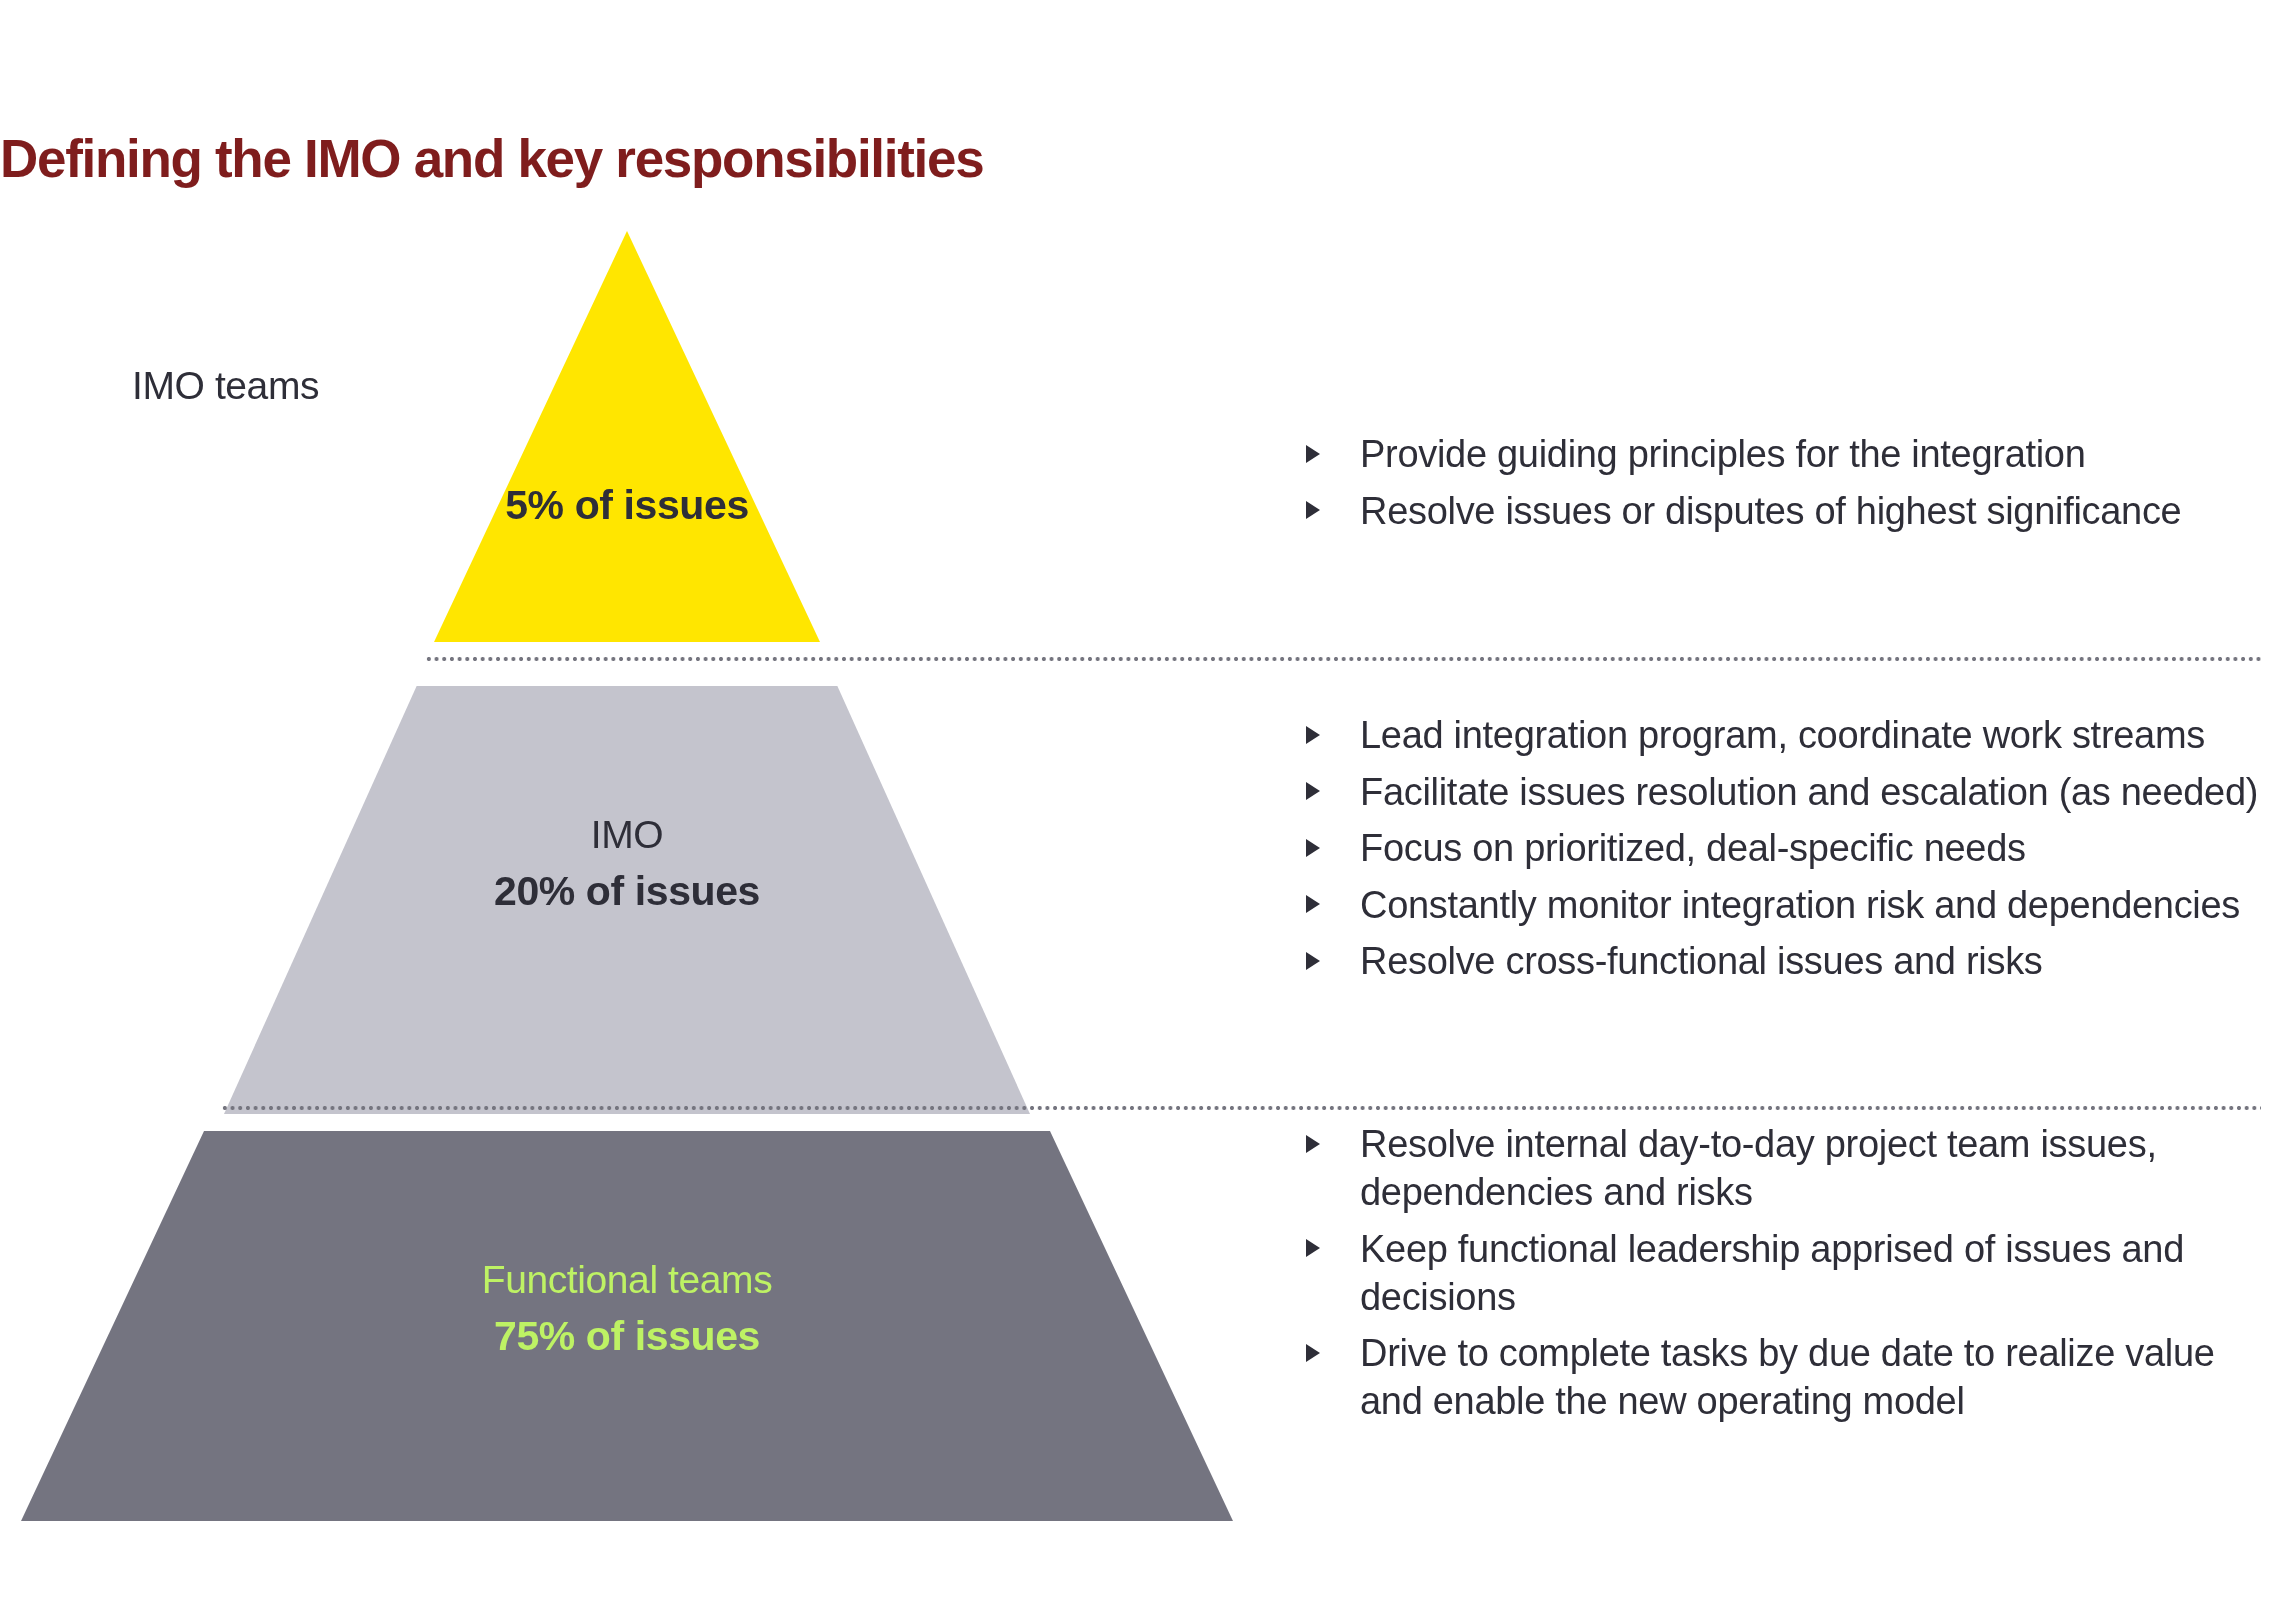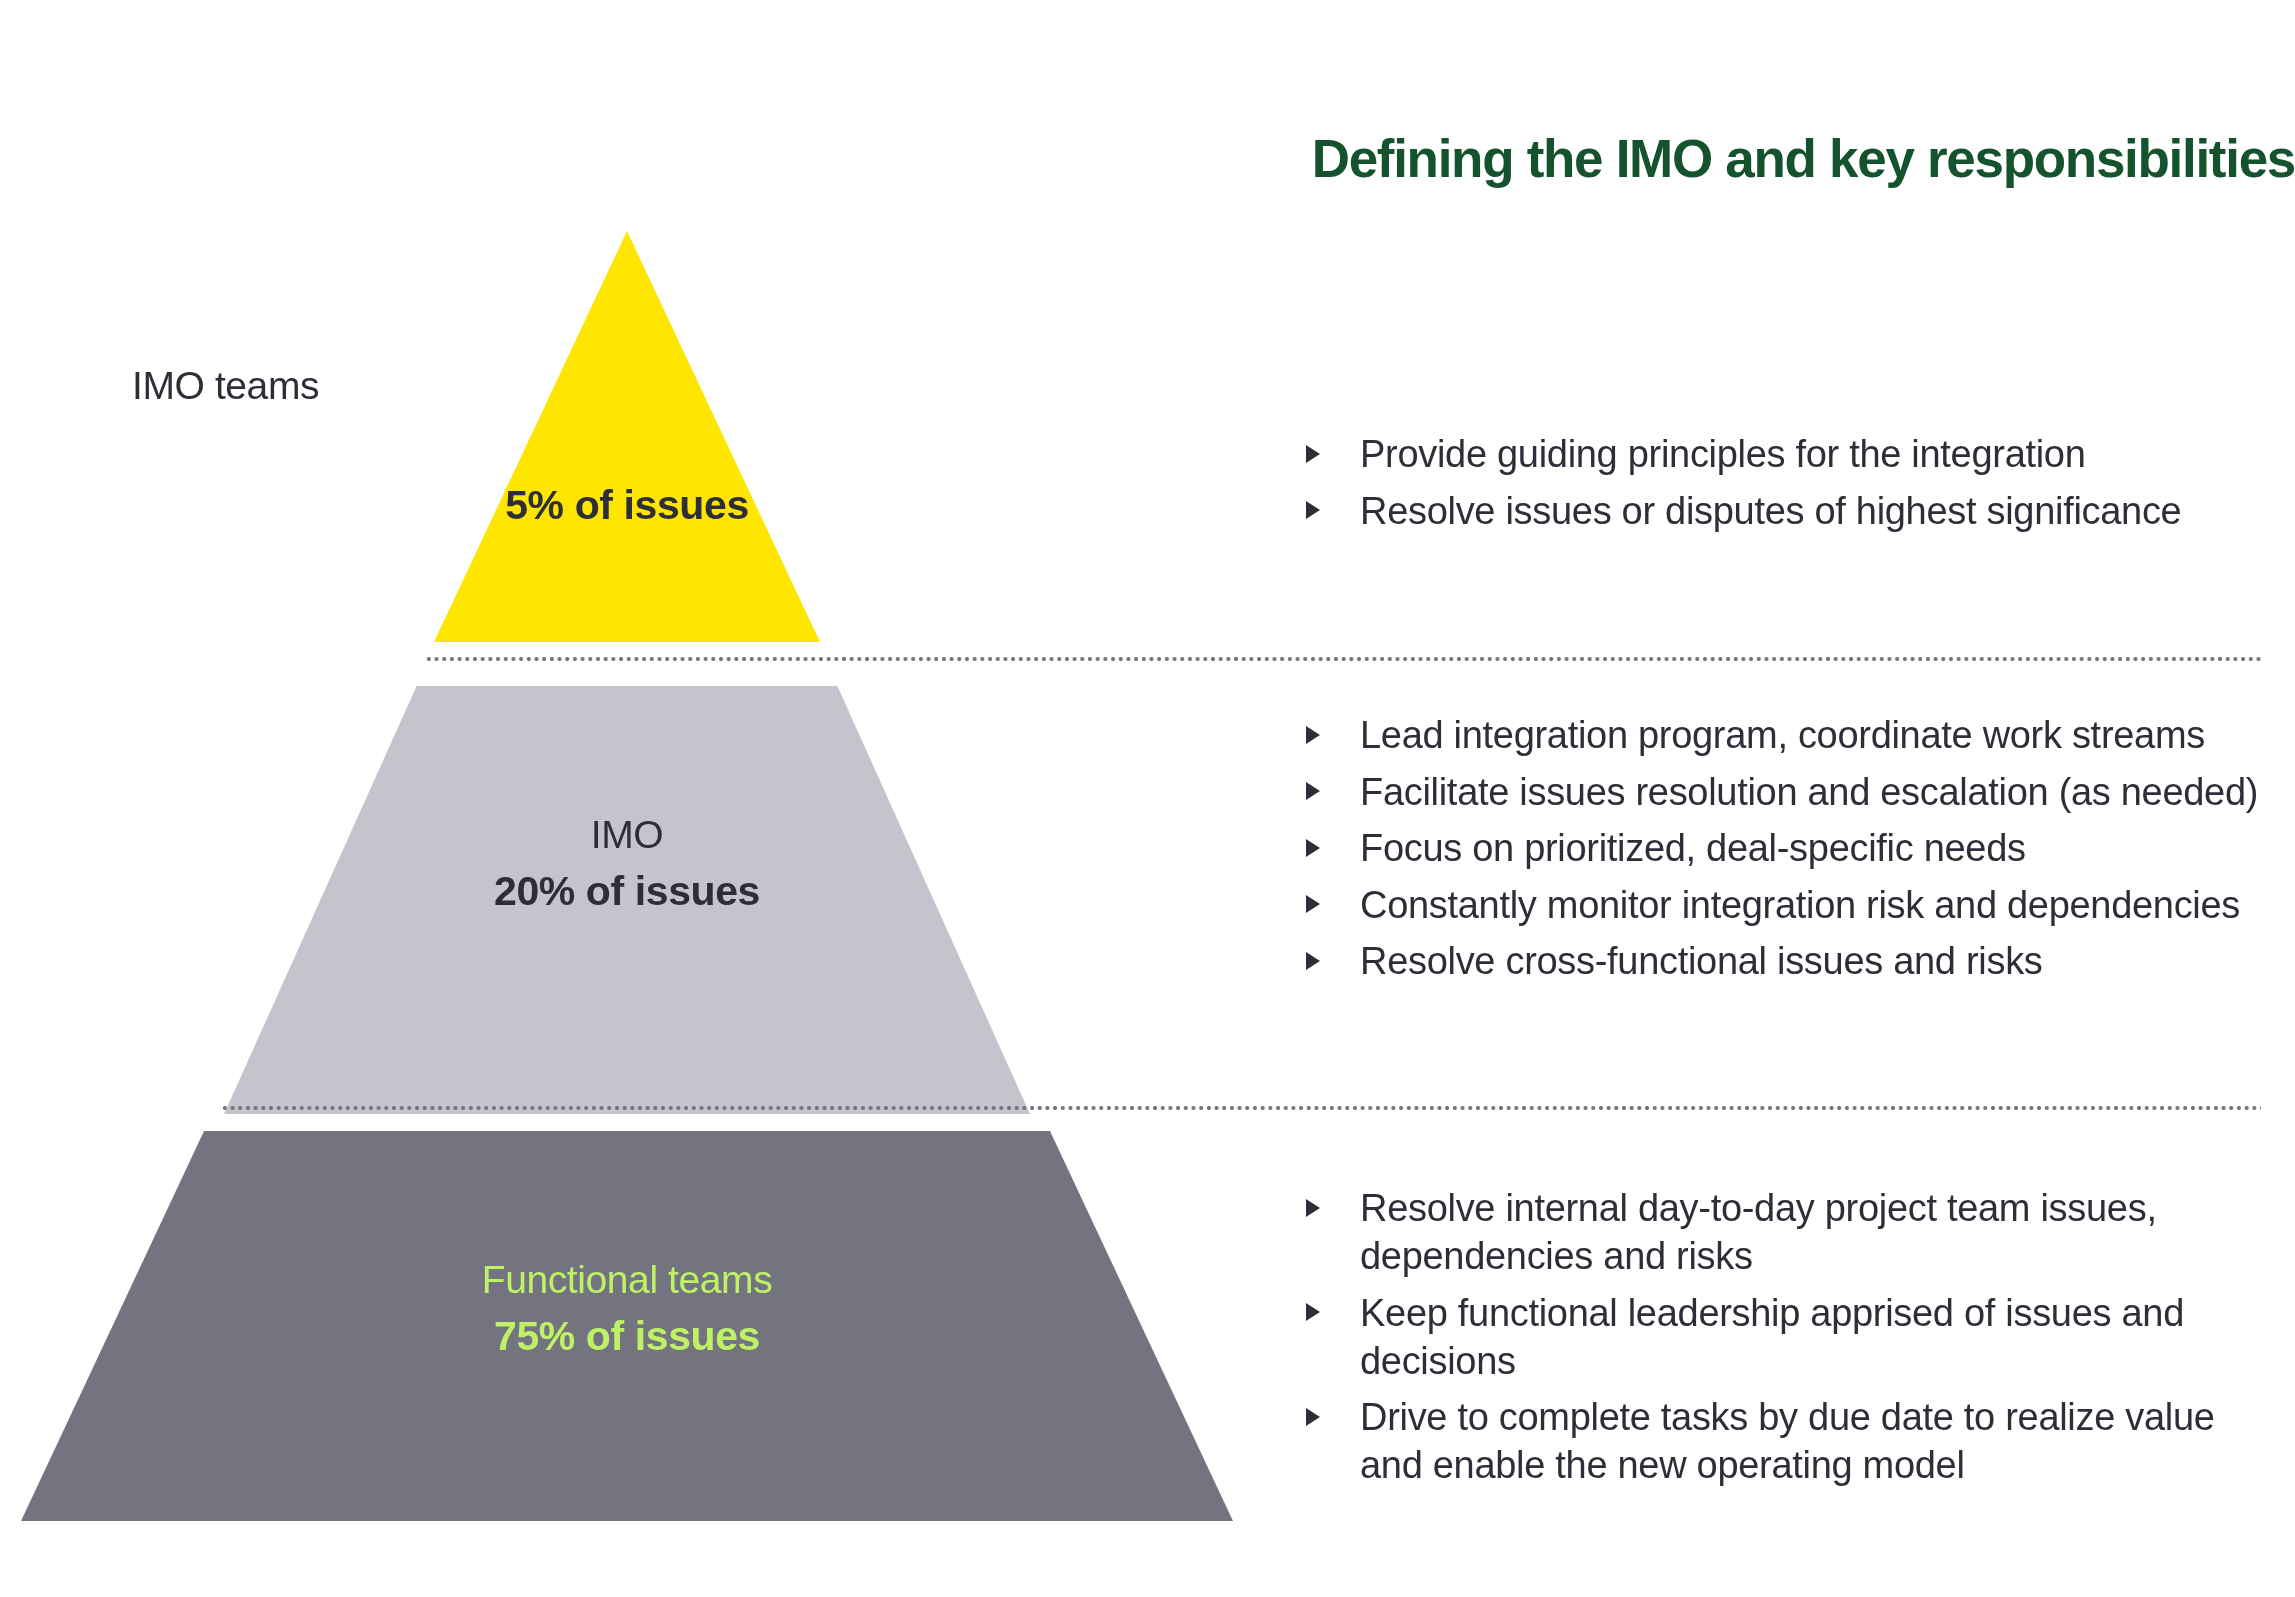--- a/index.html
+++ b/index.html
@@ -17,25 +17,25 @@
     color: #2E2E38;
   }
 
   
   .title {
     position: absolute;
     top: 128px;
     left: 0;
     width: 2295px;
     margin: 0;
-    text-align: right;
+    text-align: left;
     font-size: 53px;
     font-weight: 700;
     letter-spacing: -1.3px;
-    color: #14532d;
+    color: #7f1d1d;
   }
 
   
   .side-label {
     position: absolute;
     left: 132px;
     top: 364px;
     font-size: 39px;
     letter-spacing: -0.4px;
     color: #2E2E38;
@@ -95,21 +95,21 @@
   .divider-2 { left: 221px; top: 1104px; width: 2040px; }
 
   
   .group {
     position: absolute;
     left: 1306px;
     width: 986px;
   }
   .group-1 { top: 430px; text-align: center; }
   .group-2 { top: 711px; }
-  .group-3 { top: 1184px; }
+  .group-3 { top: 1120px; }
 
   .bullet {
     display: flex;
     align-items: flex-start;
     margin-bottom: 8.5px;
   }
   .arrow {
     flex: 0 0 auto;
     width: 0; height: 0;
     border-left: 14.5px solid #2E2E38;

